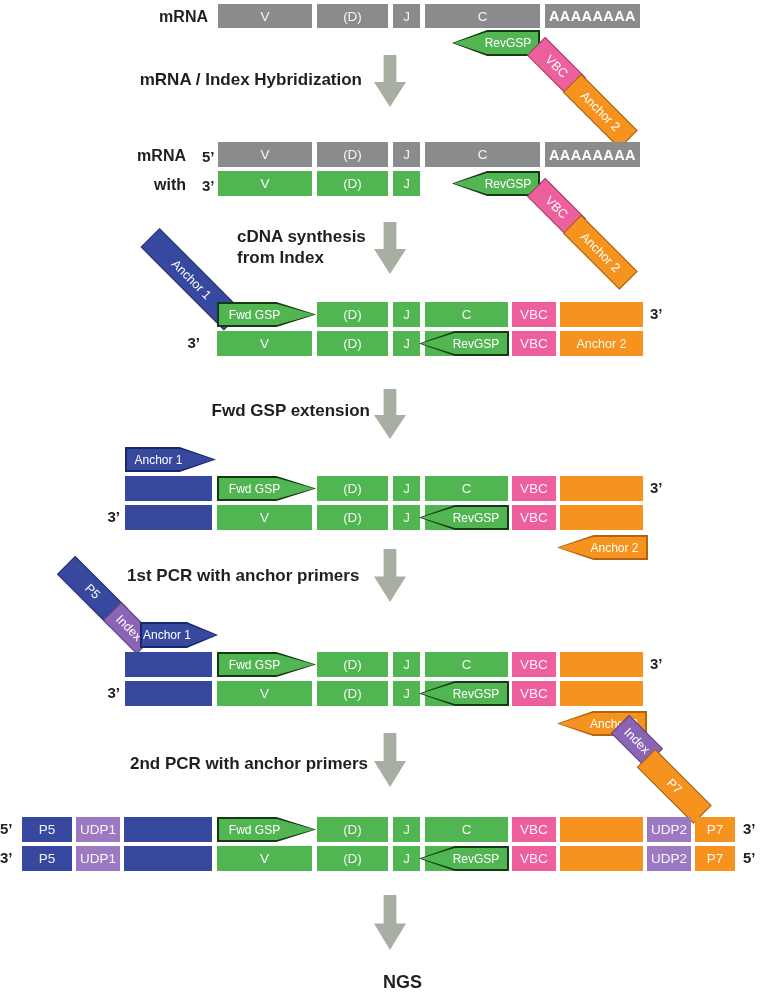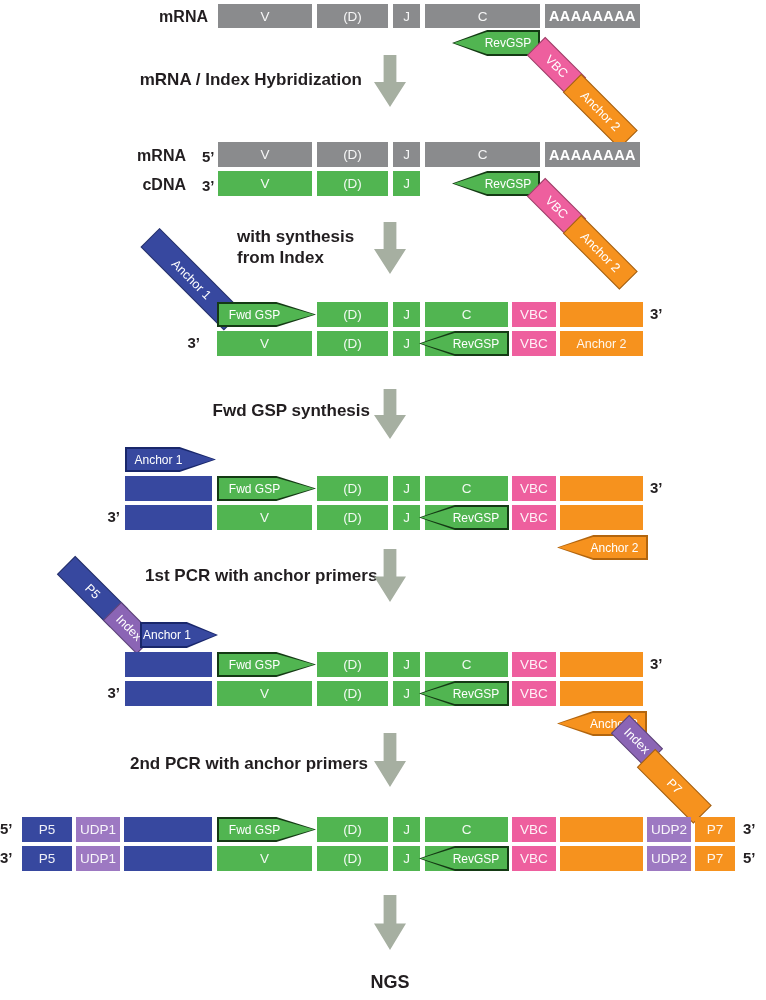--- a/index.html
+++ b/index.html
@@ -64,41 +64,41 @@
   </div>
 
   <div>
     <div class="step" style="left:118px;top:70px;width:244px">mRNA / Index Hybridization</div>
     <div class="sarrow" style="left:374px;top:55px;height:52px"></div>
   </div>
 
   <div>
     <div class="side" style="left:124px;top:147px;width:62px">mRNA</div>
     <div class="prime" style="left:202px;top:148px">5’</div>
-    <div class="side" style="left:124px;top:176px;width:62px">cDNA</div>
+    <div class="side" style="left:124px;top:176px;width:62px">with</div>
     <div class="prime" style="left:202px;top:177px">3’</div>
     <div class="box gray" style="left:218px;top:142px;width:94px;height:25px">V</div>
     <div class="box gray" style="left:317px;top:142px;width:71px;height:25px">(D)</div>
     <div class="box gray" style="left:393px;top:142px;width:27px;height:25px">J</div>
     <div class="box gray" style="left:425px;top:142px;width:115px;height:25px">C</div>
     <div class="box gray polya" style="left:545px;top:142px;width:95px;height:25px">AAAAAAAA</div>
     <div class="box green" style="left:218px;top:171px;width:94px;height:25px">V</div>
     <div class="box green" style="left:317px;top:171px;width:71px;height:25px">(D)</div>
     <div class="box green" style="left:393px;top:171px;width:27px;height:25px">J</div>
     <div class="pent l pgreen" style="left:452px;top:171px;width:88px;height:25px">
       <i class="o"></i>
         <i class="f"></i>
       <span class="t">RevGSP</span>
     </div>
     <div class="diag pink" style="left:536px;top:174px;width:58px;height:26px">VBC</div>
     <div class="diag orange" style="left:572px;top:211px;width:80px;height:26px">Anchor 2</div>
   </div>
 
   <div>
-    <div class="step" style="left:237px;top:227px;text-align:left">with synthesis</div>
+    <div class="step" style="left:237px;top:227px;text-align:left">cDNA synthesis</div>
     <div class="step" style="left:237px;top:248px;text-align:left">from Index</div>
     <div class="sarrow" style="left:374px;top:222px;height:52px"></div>
   </div>
 
   <div>
     <div class="diag blue" style="left:150px;top:224px;width:118px;height:27px">Anchor 1</div>
     <div class="pent r pgreen" style="left:217px;top:302px;width:99px;height:25px">
       <i class="o"></i>
         <i class="f"></i>
       <span class="t">Fwd GSP</span>
@@ -117,21 +117,21 @@
     <div class="pent l pgreen" style="left:419px;top:331px;width:90px;height:25px">
       <i class="o"></i>
         <i class="f"></i>
       <span class="t">RevGSP</span>
     </div>
     <div class="box pink" style="left:512px;top:331px;width:44px;height:25px">VBC</div>
     <div class="box orange sm" style="left:560px;top:331px;width:83px;height:25px">Anchor 2</div>
   </div>
 
   <div>
-    <div class="step" style="left:150px;top:401px;width:220px">Fwd GSP synthesis</div>
+    <div class="step" style="left:150px;top:401px;width:220px">Fwd GSP extension</div>
     <div class="sarrow" style="left:374px;top:389px;height:50px"></div>
   </div>
 
   <div>
     <div class="pent r pblue" style="left:125px;top:447px;width:91px;height:25px">
       <i class="o"></i>
         <i class="f"></i>
       <span class="t">Anchor 1</span>
     </div>
     <div class="box blue" style="left:125px;top:476px;width:87px;height:25px"></div>
@@ -160,21 +160,21 @@
     <div class="box pink" style="left:512px;top:505px;width:44px;height:25px">VBC</div>
     <div class="box orange" style="left:560px;top:505px;width:83px;height:25px"></div>
     <div class="pent l porange" style="left:557px;top:535px;width:91px;height:25px">
       <i class="o"></i>
         <i class="f"></i>
       <span class="t">Anchor 2</span>
     </div>
   </div>
 
   <div>
-    <div class="step" style="left:145px;top:566px;width:228px">1st PCR with anchor primers</div>
+    <div class="step" style="left:127px;top:566px;width:228px">1st PCR with anchor primers</div>
     <div class="sarrow" style="left:374px;top:549px;height:53px"></div>
   </div>
 
   <div>
     <div class="diag blue" style="left:66px;top:552px;width:75px;height:26px">P5</div>
     <div class="diag ipurple" style="left:112px;top:598px;width:48px;height:26px">Index</div>
     <div class="pent r pblue" style="left:140px;top:622px;width:78px;height:26px">
       <i class="o"></i>
         <i class="f"></i>
       <span class="t">Anchor 1</span>
@@ -251,16 +251,16 @@
     </div>
     <div class="box pink" style="left:512px;top:846px;width:44px;height:25px">VBC</div>
     <div class="box orange" style="left:560px;top:846px;width:83px;height:25px"></div>
     <div class="box purple" style="left:647px;top:846px;width:44px;height:25px">UDP2</div>
     <div class="box orange" style="left:695px;top:846px;width:40px;height:25px">P7</div>
     <div class="prime" style="left:743px;top:849px">5’</div>
   </div>
 
   <div>
     <div class="sarrow" style="left:374px;top:895px;height:55px"></div>
-    <div class="step" style="left:358px;top:972px;width:64px;text-align:center;font-size:18px">NGS</div>
+    <div class="step" style="left:358px;top:972px;width:64px;text-align:right;font-size:18px">NGS</div>
   </div>
 
 </div>
 
 </body></html>

